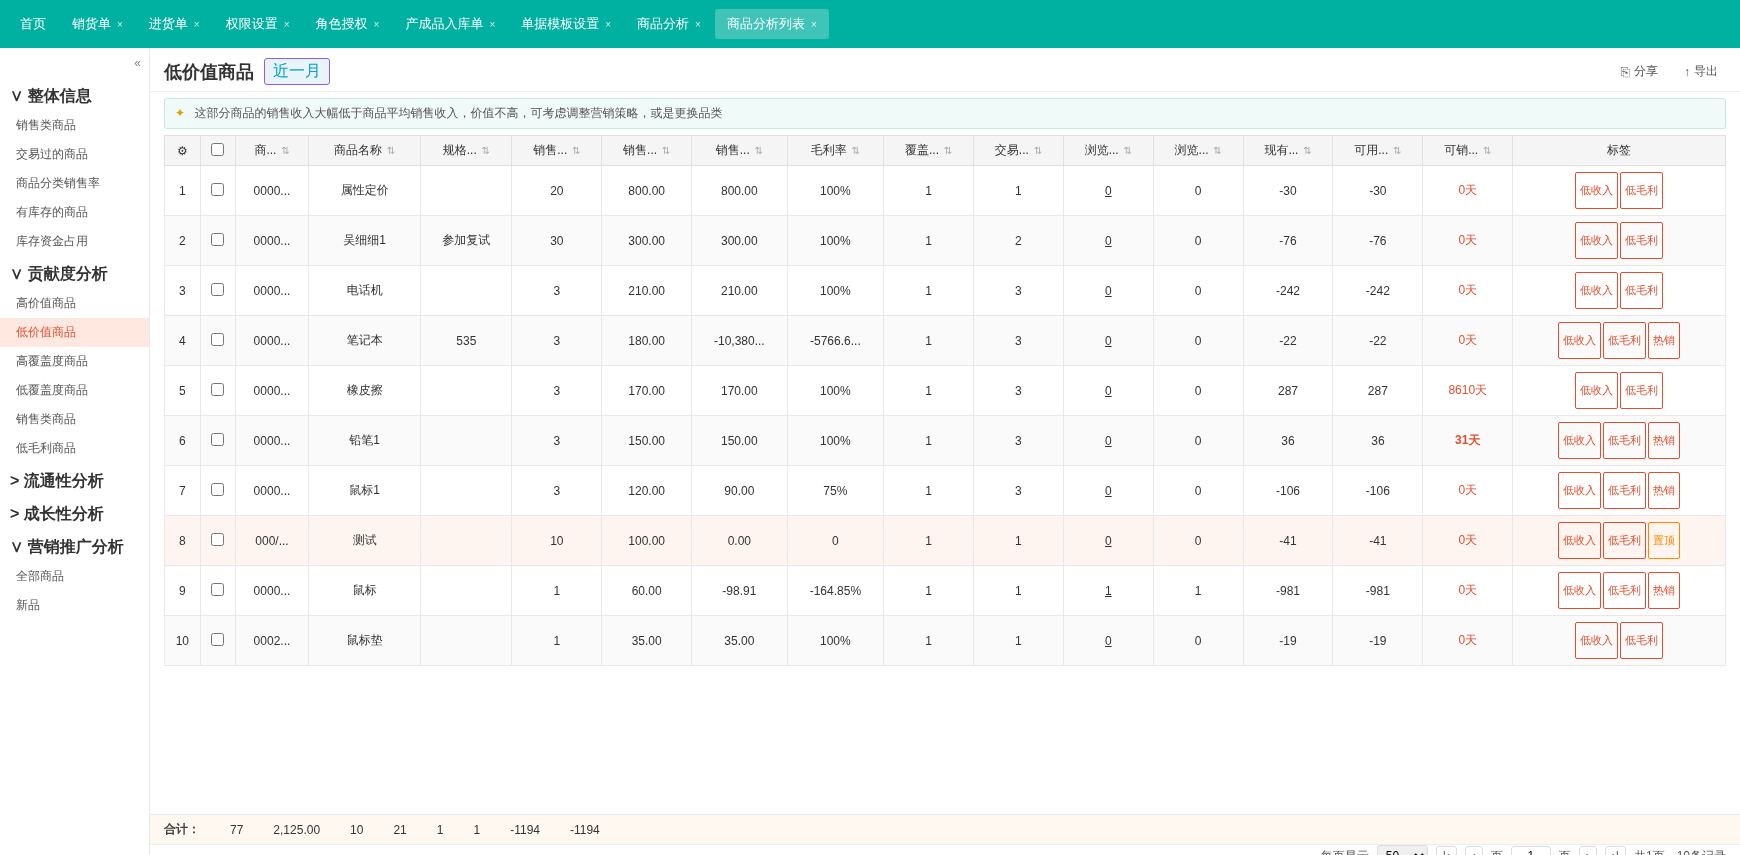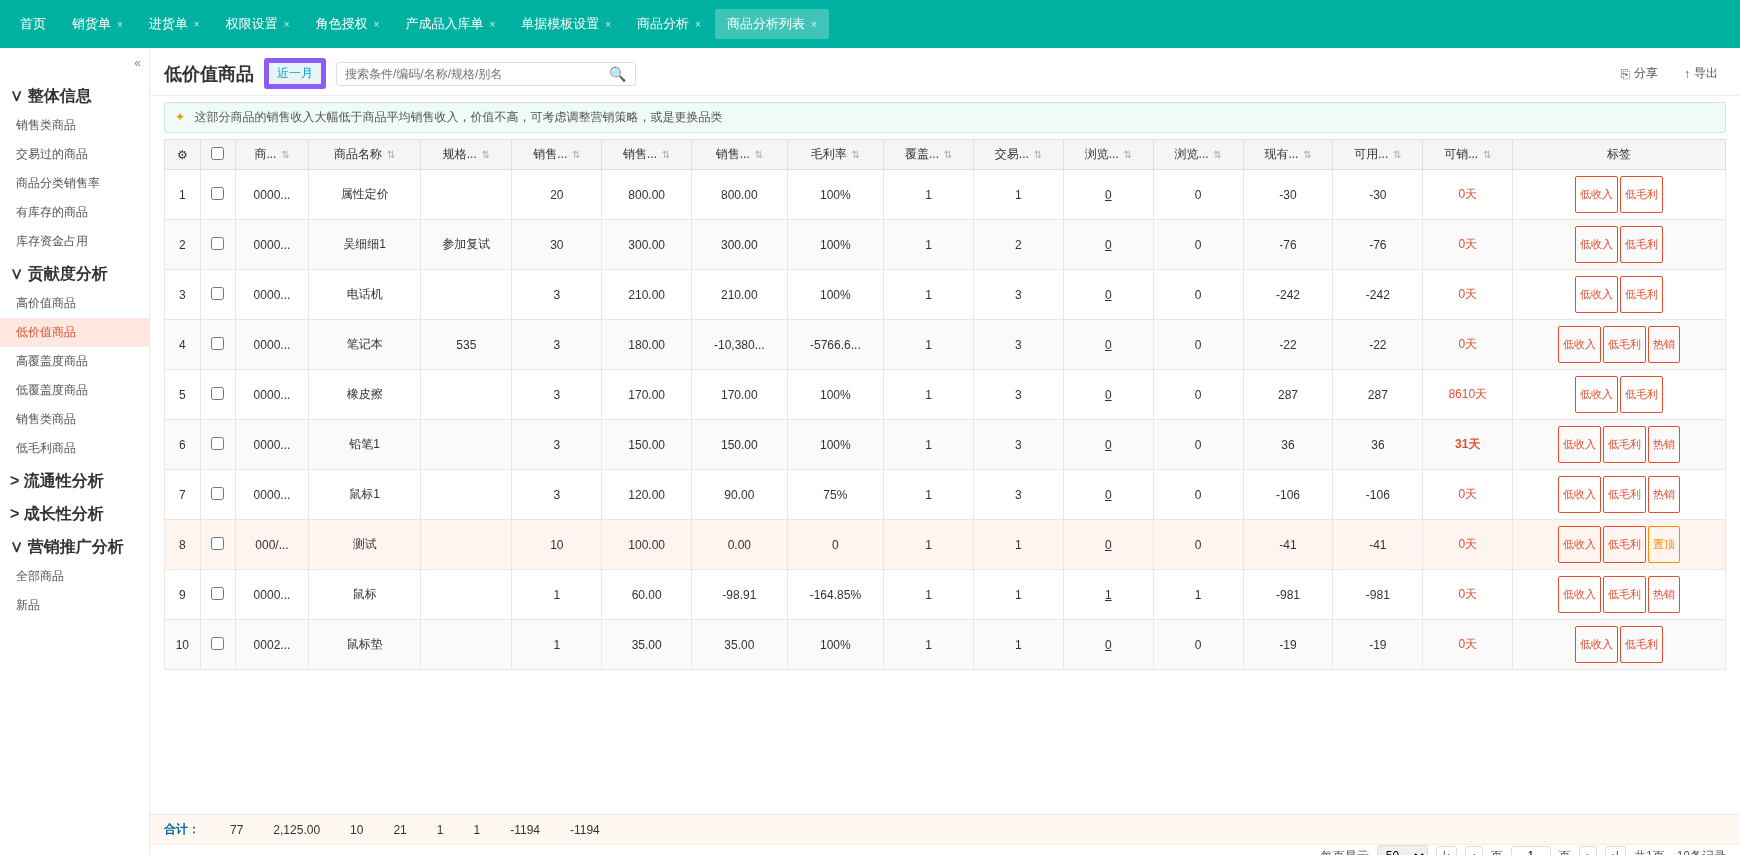--- a/index.html
+++ b/index.html
@@ -76,24 +76,24 @@
       flex-shrink: 0;
     }
     .page-title {
       font-size: 18px;
       font-weight: bold;
       color: #333;
     }
     .tag-recent {
       background: #e8f4f8;
       color: #00a0d0;
-      border: 5px solid #8b5cf6;
+      border: 1px solid #8b5cf6;
       border-radius: 3px;
       padding: 2px 8px;
-      font-size: 12px;
+      font-size: 16px;
       cursor: pointer;
     }
     .search-box {
       display: flex;
       align-items: center;
       border: 1px solid #ddd;
       border-radius: 3px;
       padding: 3px 8px;
       gap: 6px;
       flex: 1;
@@ -177,21 +177,21 @@
     .table-footer {
       display: flex;
       align-items: center;
       padding: 6px 14px;
       background: #fff8f0;
       border-top: 1px solid #e8e8e8;
       font-size: 12px;
       flex-shrink: 0;
       gap: 20px;
     }
-    .footer-total-label { font-weight: bold; color: #0369a1; margin-right: 10px; }
+    .footer-total-label { font-weight: bold; color: #404040; margin-right: 10px; }
     .footer-values { display: flex; gap: 30px; flex: 1; }
     .footer-val { color: #333; }
 
     
     .pagination {
       display: flex;
       align-items: center;
       justify-content: flex-end;
       padding: 0 14px;
       gap: 8px;
@@ -253,24 +253,20 @@
       <div class="sidebar-group-header">&gt; 流通性分析</div>
       <div class="sidebar-group-header">&gt; 成长性分析</div>
       <div class="sidebar-group-header">∨ 营销推广分析</div>
       <div class="sidebar-item">全部商品</div>
       <div class="sidebar-item">新品</div>
     </div>
   <div class="main">
     <div class="main-header">
       <span class="page-title">低价值商品</span>
       <span class="tag-recent">近一月</span>
-      <div class="search-box">
-        <input type="text" placeholder="搜索条件/编码/名称/规格/别名" style="">
-        <span class="search-icon-btn">🔍</span>
-      </div>
       <div class="header-actions">
         <div class="action-btn">
           <span>⎘</span>
           <span>分享</span>
         </div>
         <div class="action-btn">
           <span>↑</span>
           <span>导出</span>
         </div>
       </div>

